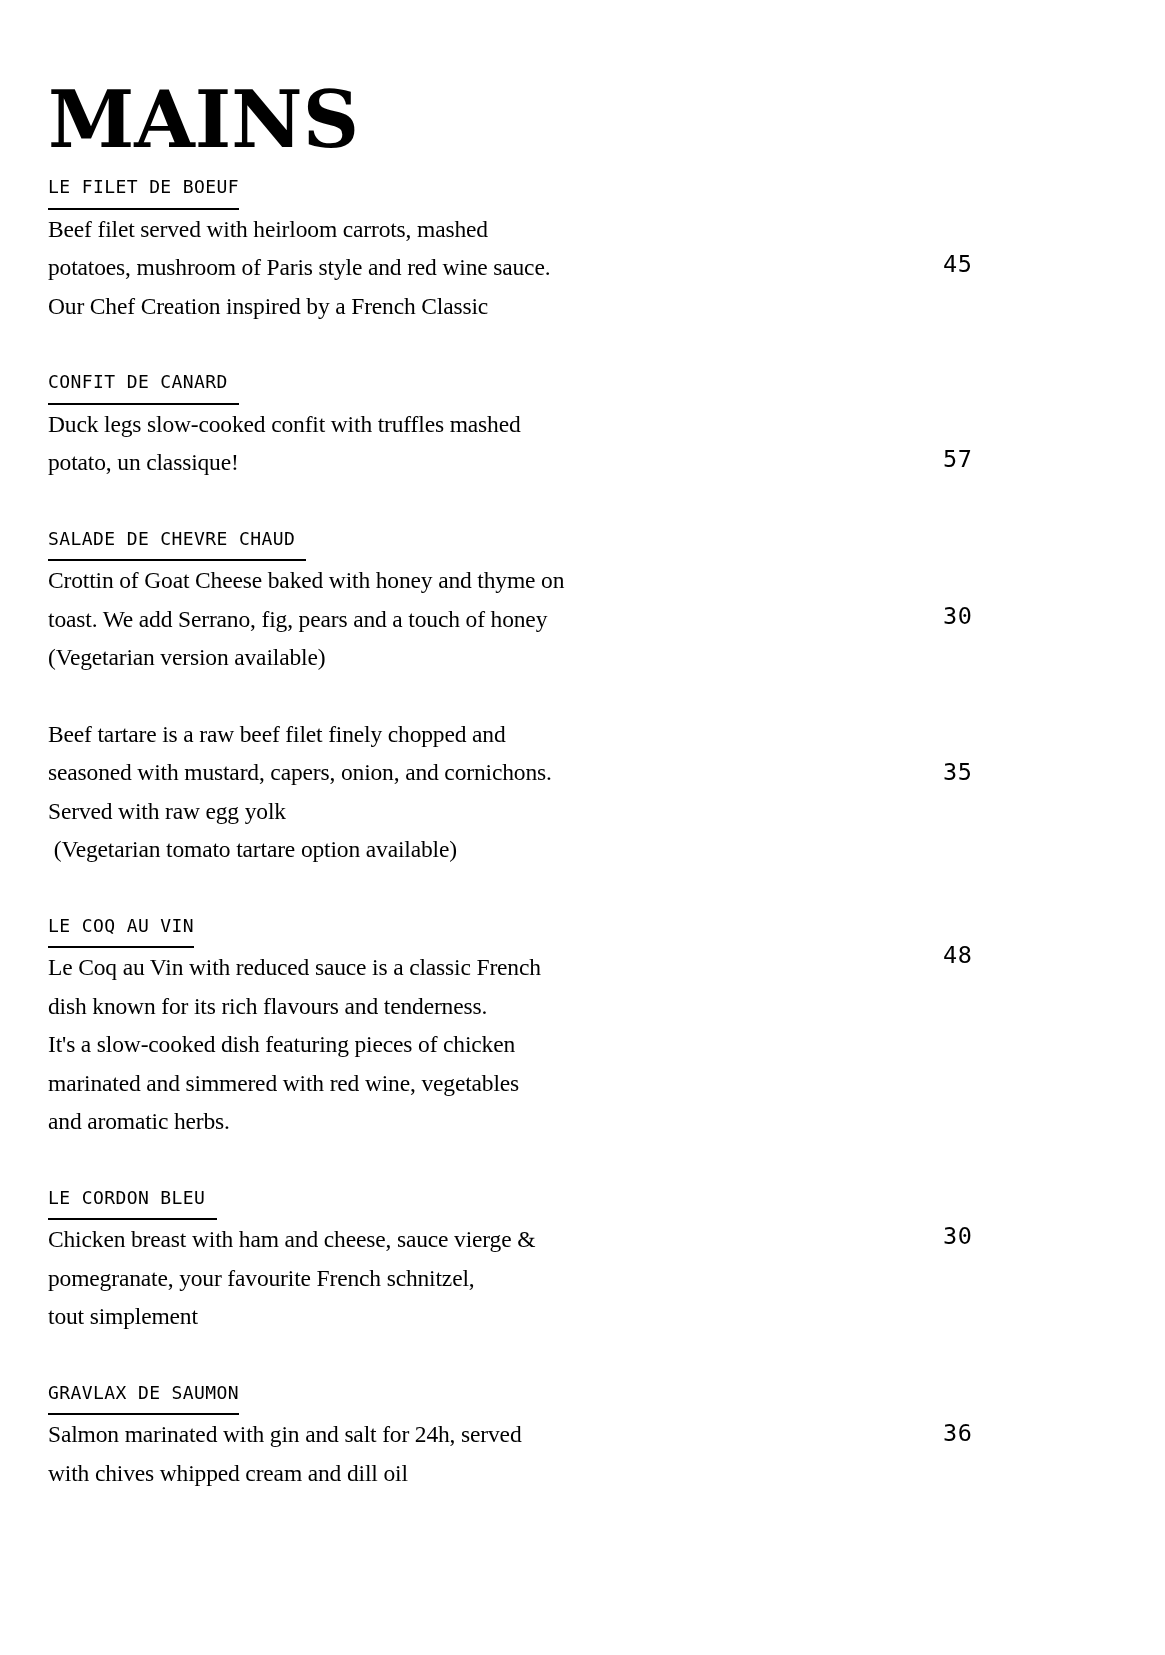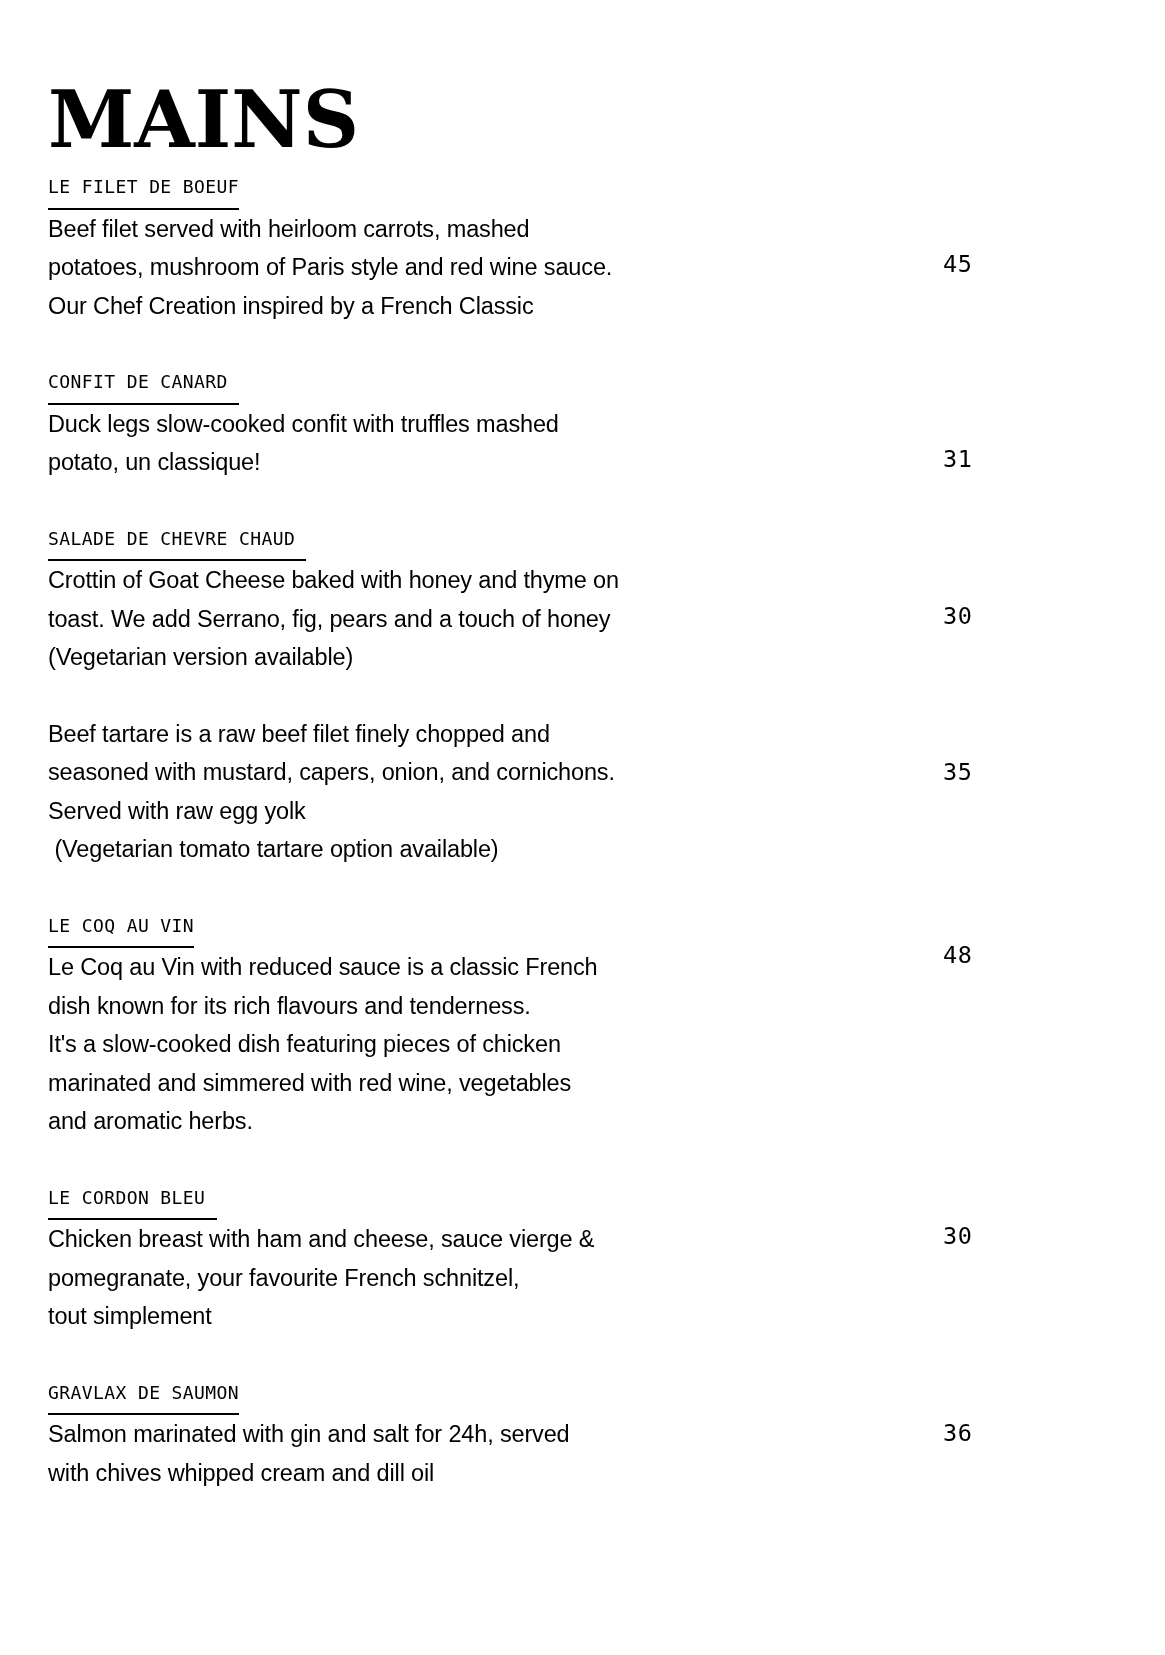--- a/index.html
+++ b/index.html
@@ -61,21 +61,21 @@
     font-size: 18px;
     line-height: 38.5px;
     letter-spacing: 0.4px;
     display: inline-block;
     border-bottom: 2.6px solid #000;
     padding-bottom: 1px;
     white-space: pre;
   }
 
   .item-desc {
-    font-family: Liberation Sans, sans-serif;
+    font-family: Liberation Serif, serif;
     font-size: 23.5px;
     line-height: 38.5px;
     letter-spacing: -0.15px;
     white-space: pre-wrap;
     max-width: 830px;
   }
 
   .item-price {
     position: absolute;
     left: 895px;
@@ -104,21 +104,21 @@
         <div class="item-desc">Beef filet served with heirloom carrots, mashed
 potatoes, mushroom of Paris style and red wine sauce.
 Our Chef Creation inspired by a French Classic</div>
         <div class="item-price" style="top: 77px;">45</div>
       </div>
       <div class="gap"></div>
       <div class="menu-item">
         <div><span class="item-head">CONFIT DE CANARD </span></div>
         <div class="item-desc">Duck legs slow-cooked confit with truffles mashed
 potato, un classique!</div>
-        <div class="item-price" style="top: 77px;">31</div>
+        <div class="item-price" style="top: 77px;">57</div>
       </div>
       <div class="gap"></div>
       <div class="menu-item">
         <div><span class="item-head">SALADE DE CHEVRE CHAUD </span></div>
         <div class="item-desc">Crottin of Goat Cheese baked with honey and thyme on
 toast. We add Serrano, fig, pears and a touch of honey
 (Vegetarian version available)</div>
         <div class="item-price" style="top: 77px;">30</div>
       </div>
       <div class="gap"></div>

